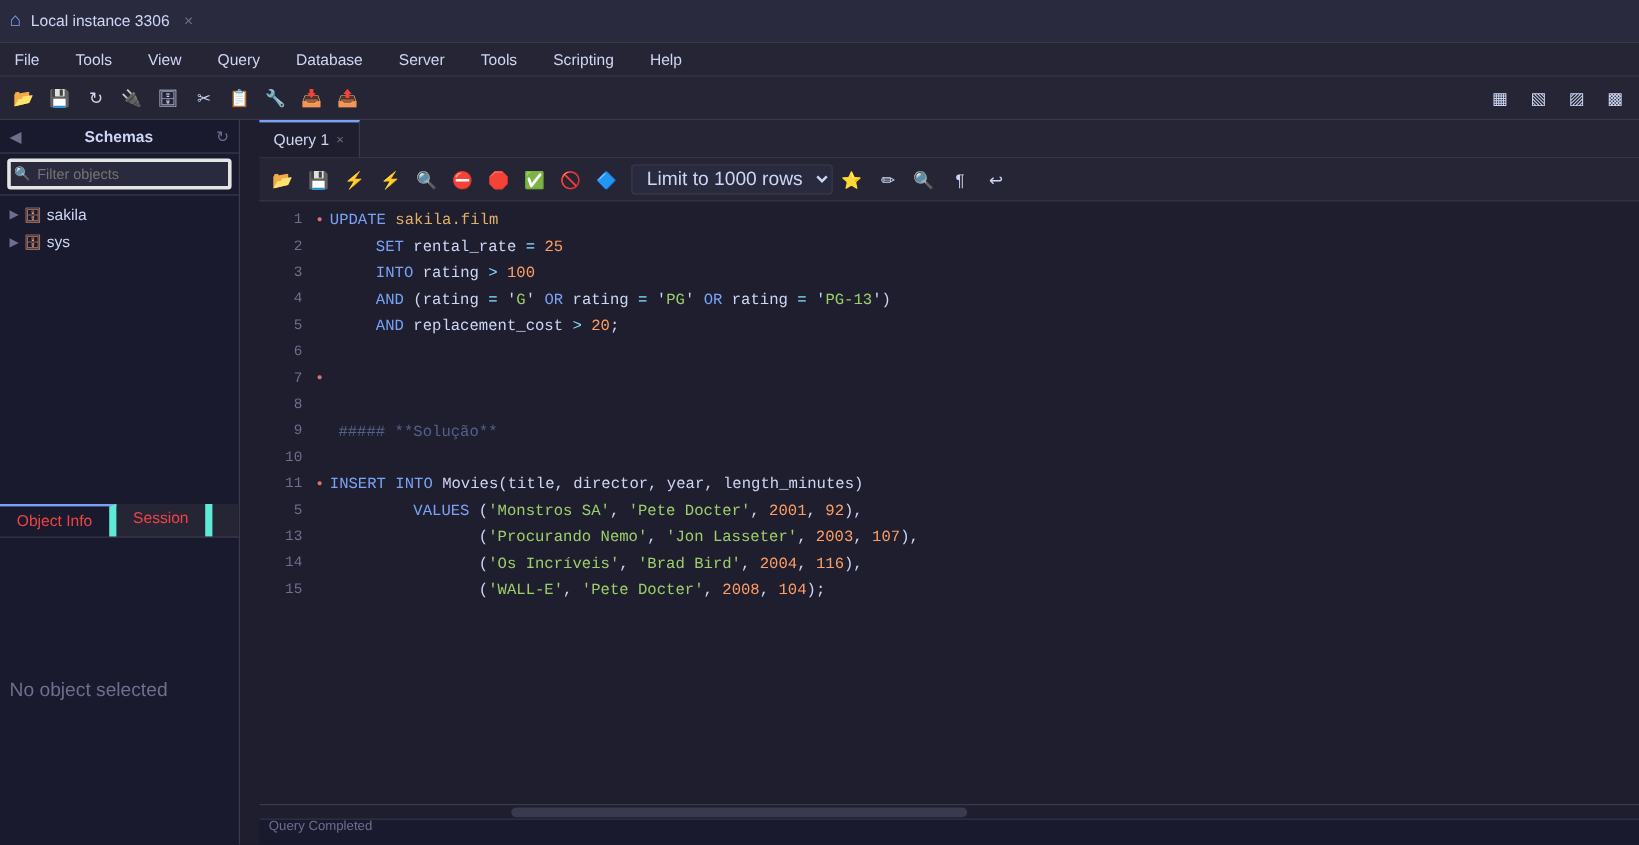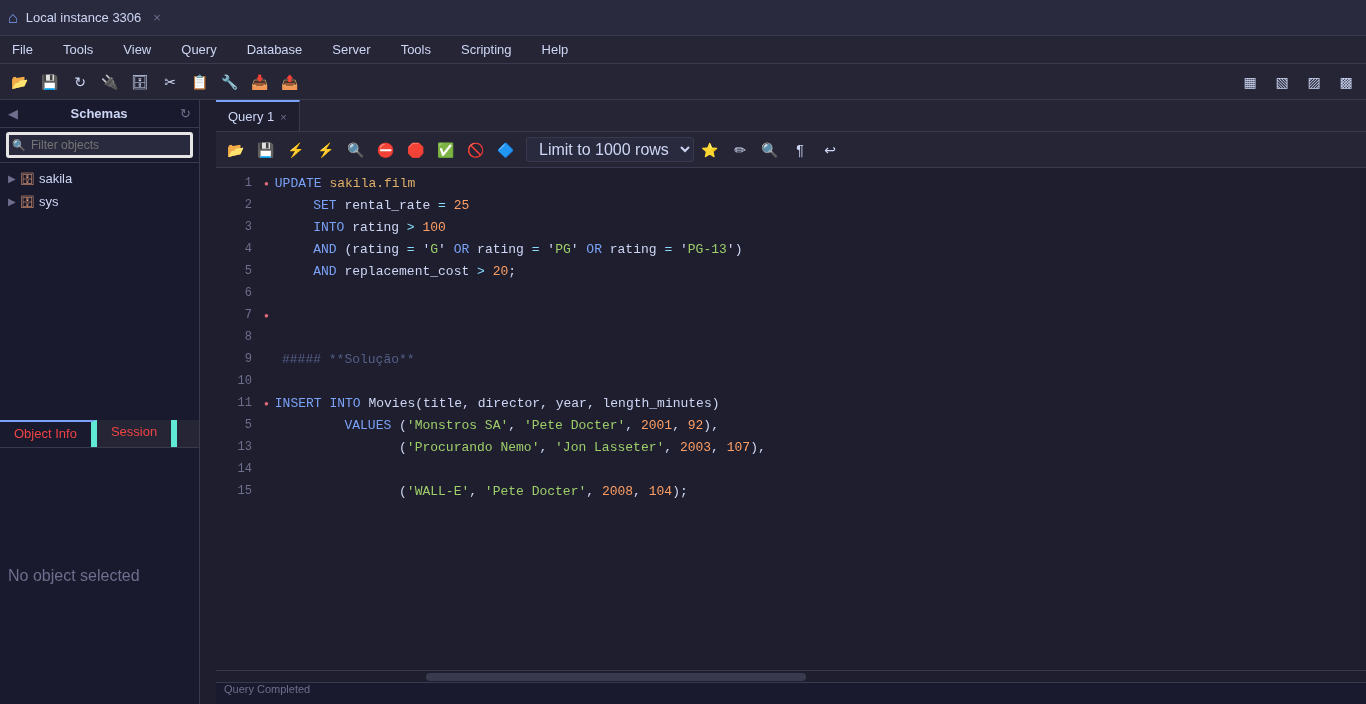--- a/index.html
+++ b/index.html
@@ -506,20 +506,21 @@
           <span class="line-content"><span>        </span><span class="kw">VALUES</span><span> (</span><span class="str">'Monstros SA'</span><span>, </span><span class="str">'Pete Docter'</span><span>, </span><span class="num">2001</span><span>, </span><span class="num">92</span><span>),</span></span>
         </div>
         <div class="code-line">
           <span class="line-num">13</span>
           <span style="min-width: 18px;"></span>
           <span class="line-content"><span>               (</span><span class="str">'Procurando Nemo'</span><span>, </span><span class="str">'Jon Lasseter'</span><span>, </span><span class="num">2003</span><span>, </span><span class="num">107</span><span>),</span></span>
         </div>
         <div class="code-line">
           <span class="line-num">14</span>
           <span style="min-width: 18px;"></span>
+          <span class="line-content"><span>               (</span><span class="str">'Os Incríveis'</span><span>, </span><span class="str">'Brad Bird'</span><span>, </span><span class="num">2004</span><span>, </span><span class="num">116</span><span>),</span></span>
         </div>
         <div class="code-line">
           <span class="line-num">15</span>
           <span style="min-width: 18px;"></span>
           <span class="line-content"><span>               (</span><span class="str">'WALL-E'</span><span>, </span><span class="str">'Pete Docter'</span><span>, </span><span class="num">2008</span><span>, </span><span class="num">104</span><span>);</span></span>
         </div>
       </div>
 
     <div id="scrollbar-area">
       <div id="h-scrollbar"></div>

